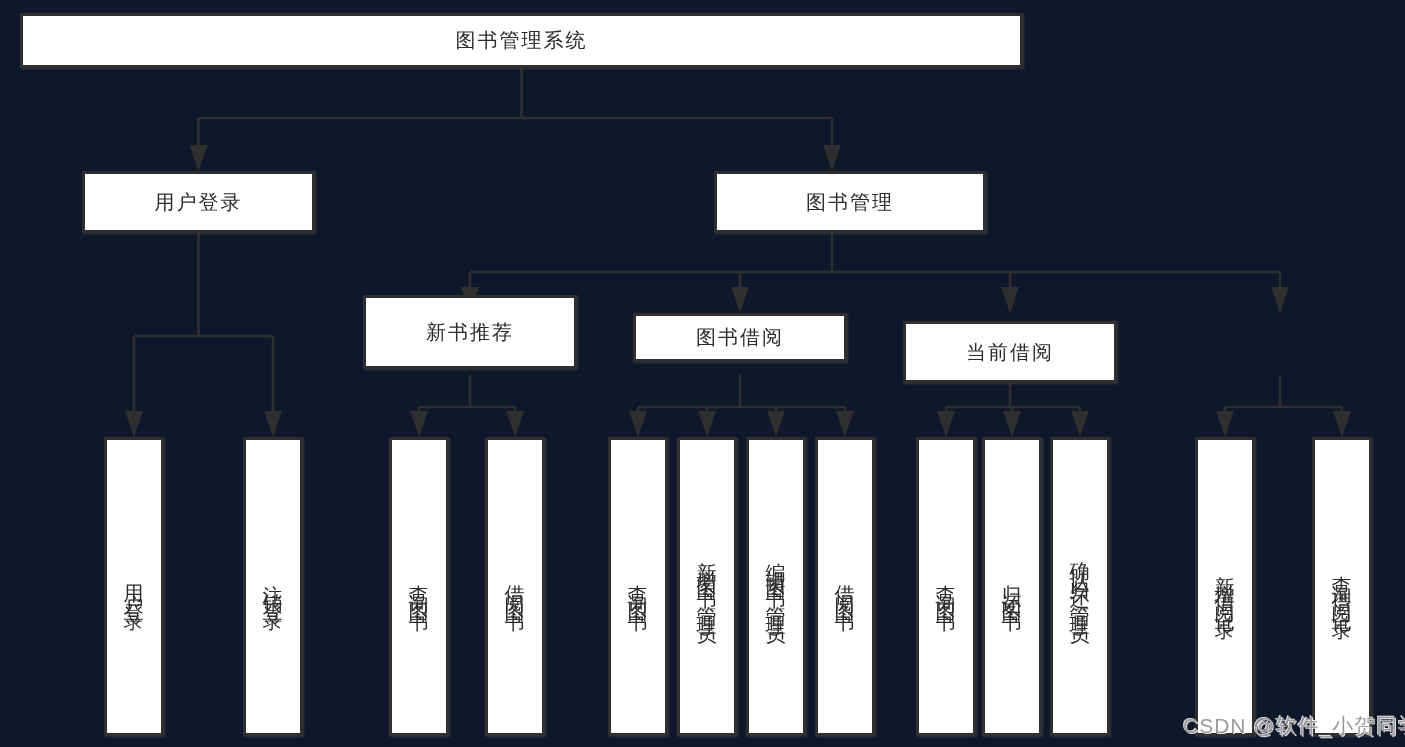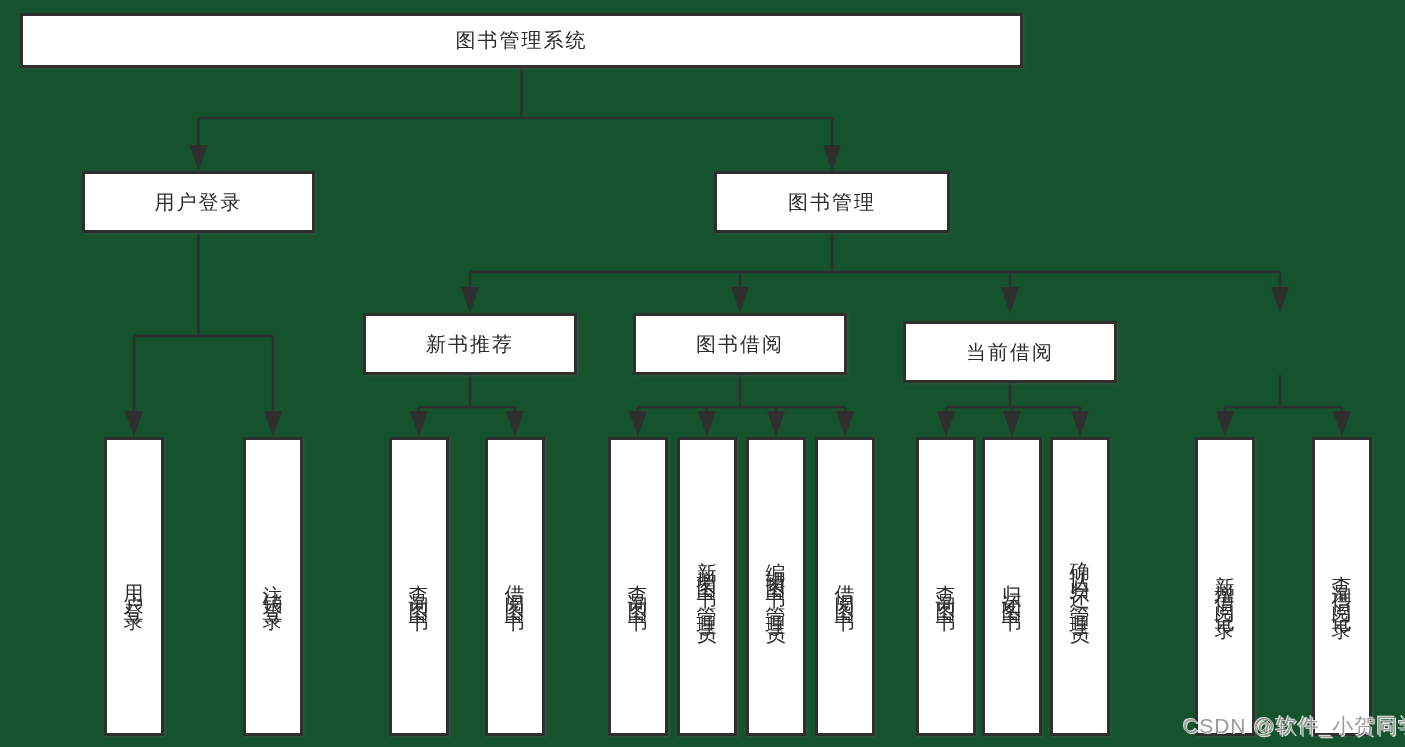--- a/index.html
+++ b/index.html
@@ -1,19 +1,19 @@
 <!DOCTYPE html>
 <html><head>
 <meta charset="utf-8">
 <style>
   html,body{margin:0;padding:0;background:#ffffff;}
   .stage{
     position:relative;
     width:1405px;height:747px;
-    background:#14532d;
+    background:#0f172a;
     font-family:"Liberation Sans","DejaVu Sans",sans-serif;
     color:#2b2b2b;
     overflow:hidden;
   }
   .connectors{position:absolute;left:0;top:0;z-index:1;}
   .node{
     position:absolute;
     box-sizing:border-box;
     border:3px solid #2f2f2f;
     background:#ffffff;
@@ -74,24 +74,24 @@
       <polygon points="1003,411 1021,411 1012,437"></polygon>
       <polygon points="1071,411 1089,411 1080,437"></polygon>
       <polygon points="1216,411 1234,411 1225,437"></polygon>
       <polygon points="1333,411 1351,411 1342,437"></polygon>
     </g>
   </svg>
 
   <div class="node" style="left:20px;top:13px;width:1003px;height:55px;">图书管理系统</div>
 
   <div class="node" style="left:82px;top:171px;width:233px;height:62px;">用户登录</div>
-  <div class="node" style="left:714px;top:171px;width:236px;height:62px;">图书管理</div>
+  <div class="node" style="left:714px;top:171px;width:272px;height:62px;">图书管理</div>
 
-  <div class="node" style="left:363px;top:313px;width:214px;height:62px;">新书推荐</div>
-  <div class="node" style="left:633px;top:313px;width:214px;height:62px;">图书借阅</div>
+  <div class="node" style="left:363px;top:295px;width:214px;height:74px;">新书推荐</div>
+  <div class="node" style="left:633px;top:313px;width:214px;height:49px;">图书借阅</div>
   <div class="node" style="left:903px;top:313px;width:214px;height:62px;margin-top:8px;">当前借阅</div>
 
   <div class="node leaf" style="left:104px;top:437px;width:60px;height:299px;">用户登录</div>
   <div class="node leaf" style="left:243px;top:437px;width:60px;height:299px;">注销登录</div>
 
   <div class="node leaf" style="left:389px;top:437px;width:60px;height:299px;">查询图书</div>
   <div class="node leaf" style="left:485px;top:437px;width:60px;height:299px;">借阅图书</div>
 
   <div class="node leaf" style="left:608px;top:437px;width:60px;height:299px;">查询图书</div>
   <div class="node leaf" style="left:677px;top:437px;width:60px;height:299px;">新增图书（管理员）</div>

